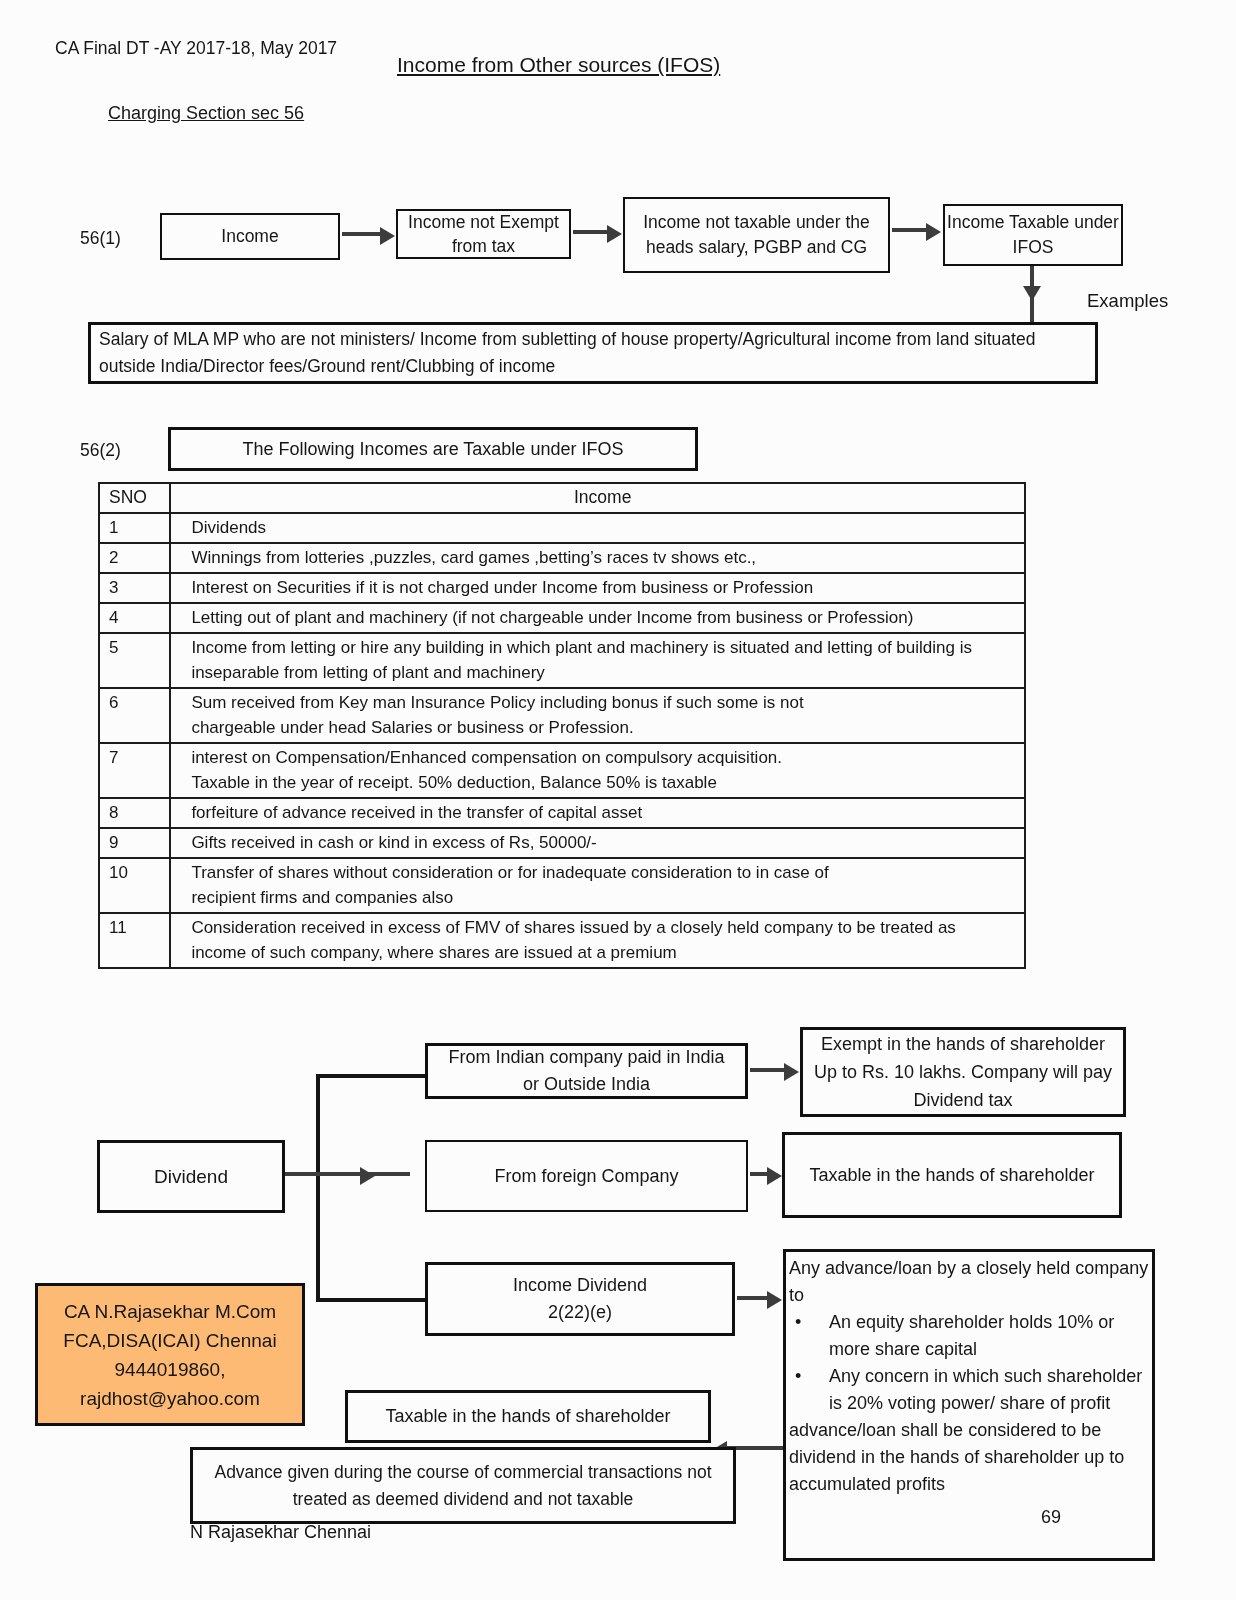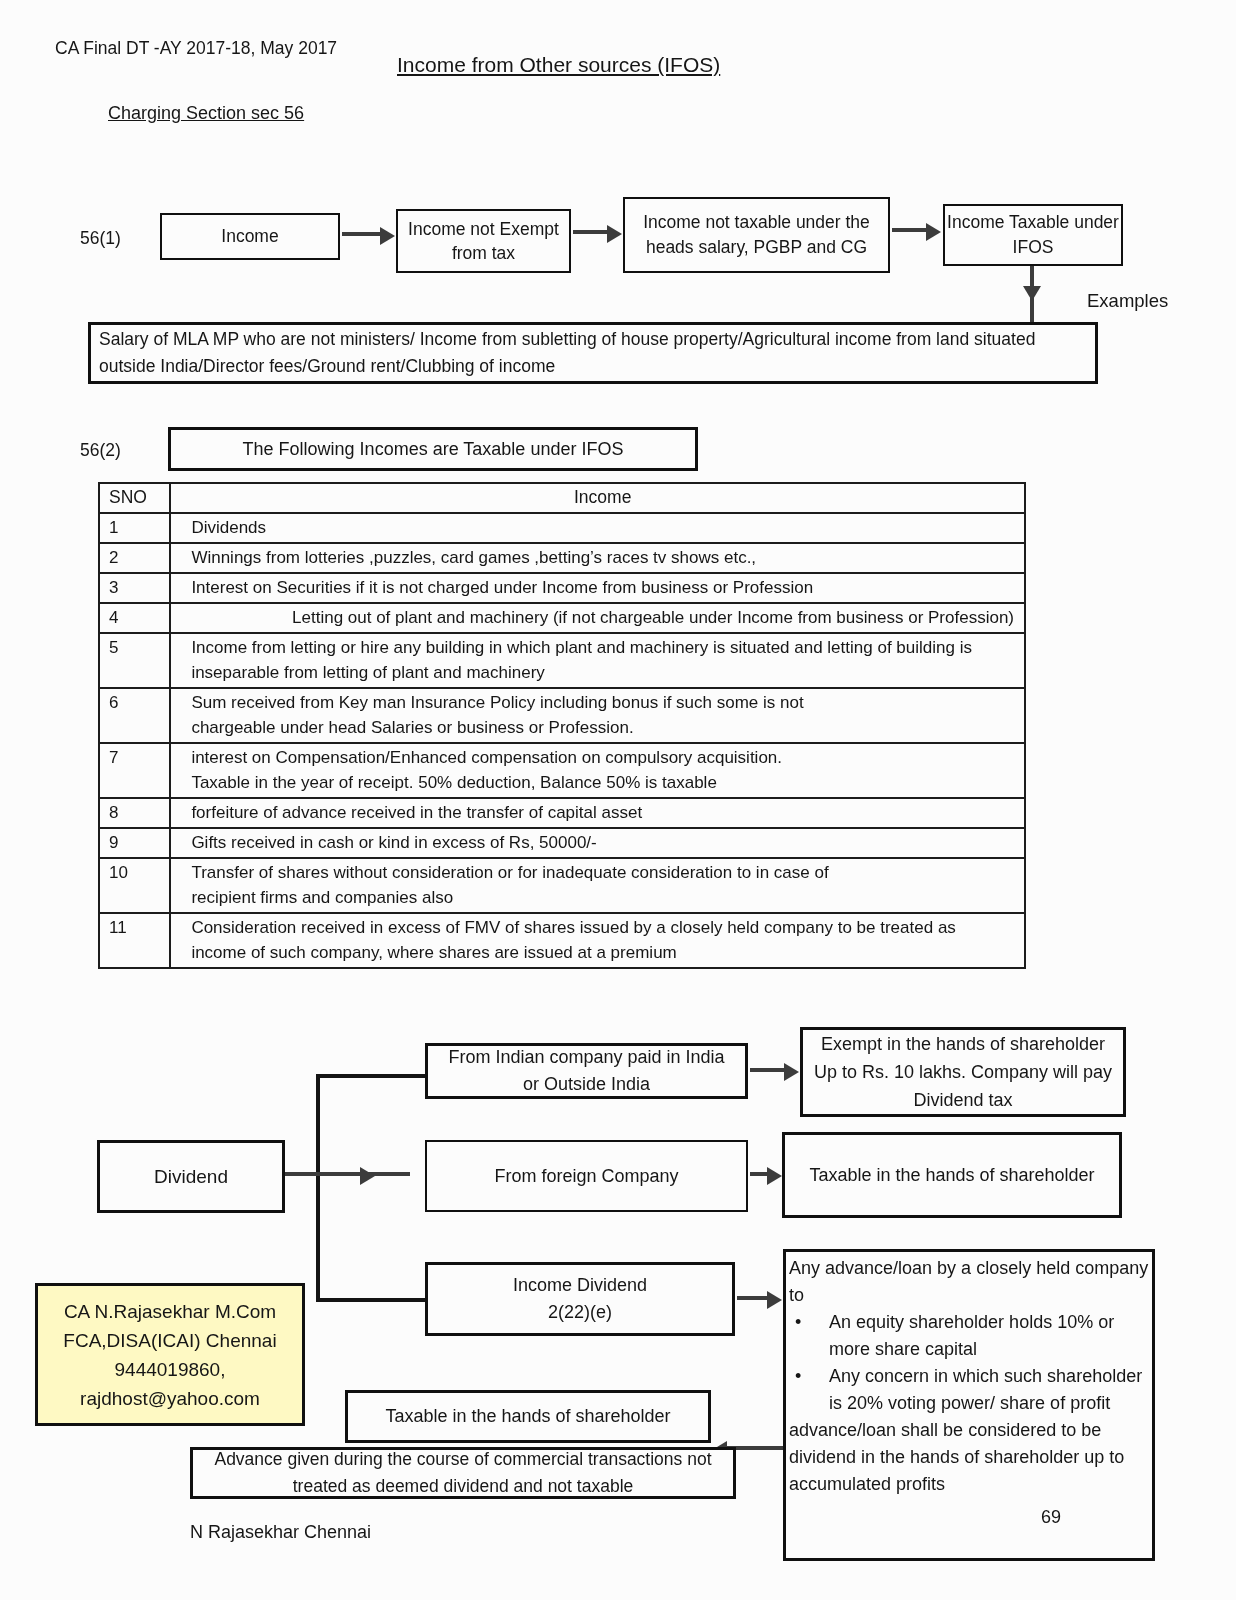--- a/index.html
+++ b/index.html
@@ -26,38 +26,38 @@
   .tri-d{position:absolute;width:0;height:0;border-left:9px solid transparent;border-right:9px solid transparent;border-top:15px solid #3c3c3c;}
   table.tbl{position:absolute;left:98px;top:482px;width:928px;border-collapse:collapse;font-size:17px;background:#fcfcfc;}
   table.tbl td{border:2px solid #1c1c1c;padding:1px 10px 2px 20px;line-height:25px;vertical-align:top;}
   table.tbl td.sno{width:46px;padding-left:9px;}
   table.tbl tr.hdr td{font-size:17.5px;}
   table.tbl tr.hdr td.inc{text-align:center;}
   .bigbox{position:absolute;left:783px;top:1249px;width:372px;height:312px;border:3px solid #101010;box-sizing:border-box;font-size:18px;line-height:27px;padding:3px 2px 0 3px;background:#fcfcfc;}
   .bullet{position:relative;padding-left:40px;}
   .bullet::before{content:"\2022";position:absolute;left:6px;top:0;}
   .pagenum{position:absolute;left:255px;top:252px;}
-  .contact{position:absolute;left:35px;top:1283px;width:270px;height:143px;border:3px solid #101010;box-sizing:border-box;display:flex;flex-direction:column;align-items:center;justify-content:center;font-size:19px;line-height:29px;text-align:center;background:#fef9c3;}
+  .contact{position:absolute;left:35px;top:1283px;width:270px;height:143px;border:3px solid #101010;box-sizing:border-box;display:flex;flex-direction:column;align-items:center;justify-content:center;font-size:19px;line-height:29px;text-align:center;background:#fdba74;}
 </style>
 </head>
 <body>
 
 <div class="page">
 
   <div class="txt" style="left:55px;top:38px;font-size:17.5px;">CA Final DT -AY 2017-18, May 2017</div>
   <div class="txt u" style="left:397px;top:53px;font-size:21px;">Income from Other sources (IFOS)</div>
   <div class="txt u" style="left:108px;top:103px;font-size:18px;">Charging Section sec 56</div>
 
   <div class="txt" style="left:80px;top:228px;font-size:17.5px;">56(1)</div>
 
   <div class="bx" style="left:160px;top:213px;width:180px;height:47px;font-size:17.5px;">Income</div>
   <div class="hl" style="left:342px;top:232px;width:40px;"></div>
   <div class="tri-r" style="left:380px;top:227px;"></div>
 
-  <div class="bx" style="left:396px;top:209px;width:175px;height:64px;font-size:17.5px;line-height:24px;">Income not Exempt from tax</div>
+  <div class="bx" style="left:396px;top:209px;width:175px;height:50px;font-size:17.5px;line-height:24px;">Income not Exempt from tax</div>
   <div class="hl" style="left:573px;top:230px;width:36px;"></div>
 
   <div class="tri-r" style="left:607px;top:225px;"></div>
 
   <div class="bx" style="left:623px;top:197px;width:267px;height:76px;font-size:17.5px;line-height:25px;padding:0 6px;">Income not taxable under the heads salary, PGBP and CG</div>
   <div class="hl" style="left:892px;top:228px;width:36px;"></div>
   <div class="tri-r" style="left:926px;top:223px;"></div>
 
   <div class="bx" style="left:943px;top:204px;width:180px;height:62px;font-size:17.5px;line-height:25px;">Income Taxable under IFOS</div>
 
@@ -83,21 +83,21 @@
     <tr>
           <td class="sno">2</td>
           <td>Winnings from lotteries ,puzzles, card games ,betting’s races tv shows etc.,</td>
         </tr>
     <tr>
           <td class="sno">3</td>
           <td>Interest on Securities if it is not charged under Income from business or Profession</td>
         </tr>
     <tr>
           <td class="sno">4</td>
-          <td style="width:770px;text-align:right;">Letting out of plant and machinery (if not chargeable under Income from business or Profession)</td>
+          <td style="width:770px;">Letting out of plant and machinery (if not chargeable under Income from business or Profession)</td>
         </tr>
     <tr>
           <td class="sno">5</td>
           <td>Income from letting or hire any building in which plant and machinery is situated and letting of building is inseparable from letting of plant and machinery</td>
         </tr>
     <tr>
           <td class="sno">6</td>
           <td style="padding-right:180px;">Sum received from Key man Insurance Policy including bonus if such some is not chargeable under head Salaries or business or Profession.</td>
         </tr>
     <tr>
@@ -160,17 +160,17 @@
     <div>CA N.Rajasekhar M.Com</div>
     <div>FCA,DISA(ICAI)  Chennai</div>
     <div>9444019860,</div>
     <div>rajdhost@yahoo.com</div>
   </div>
 
   <div class="hl" style="left:726px;top:1446px;width:57px;"></div>
   <div class="tri-l" style="left:712px;top:1441px;"></div>
   <div class="bx" style="left:345px;top:1390px;width:366px;height:53px;font-size:18px;border-width:3px;">Taxable in the hands of shareholder</div>
 
-  <div class="bx" style="left:190px;top:1447px;width:546px;height:52px;font-size:17.5px;line-height:27px;padding:0 8px;border-width:3px;">Advance given during the course of commercial transactions not treated as deemed dividend and not taxable</div>
+  <div class="bx" style="left:190px;top:1447px;width:546px;height:77px;font-size:17.5px;line-height:27px;padding:0 8px;border-width:3px;">Advance given during the course of commercial transactions not treated as deemed dividend and not taxable</div>
 
   <div class="txt" style="left:190px;top:1522px;font-size:18px;">N Rajasekhar Chennai</div>
 
 </div>
 
 </body></html>

